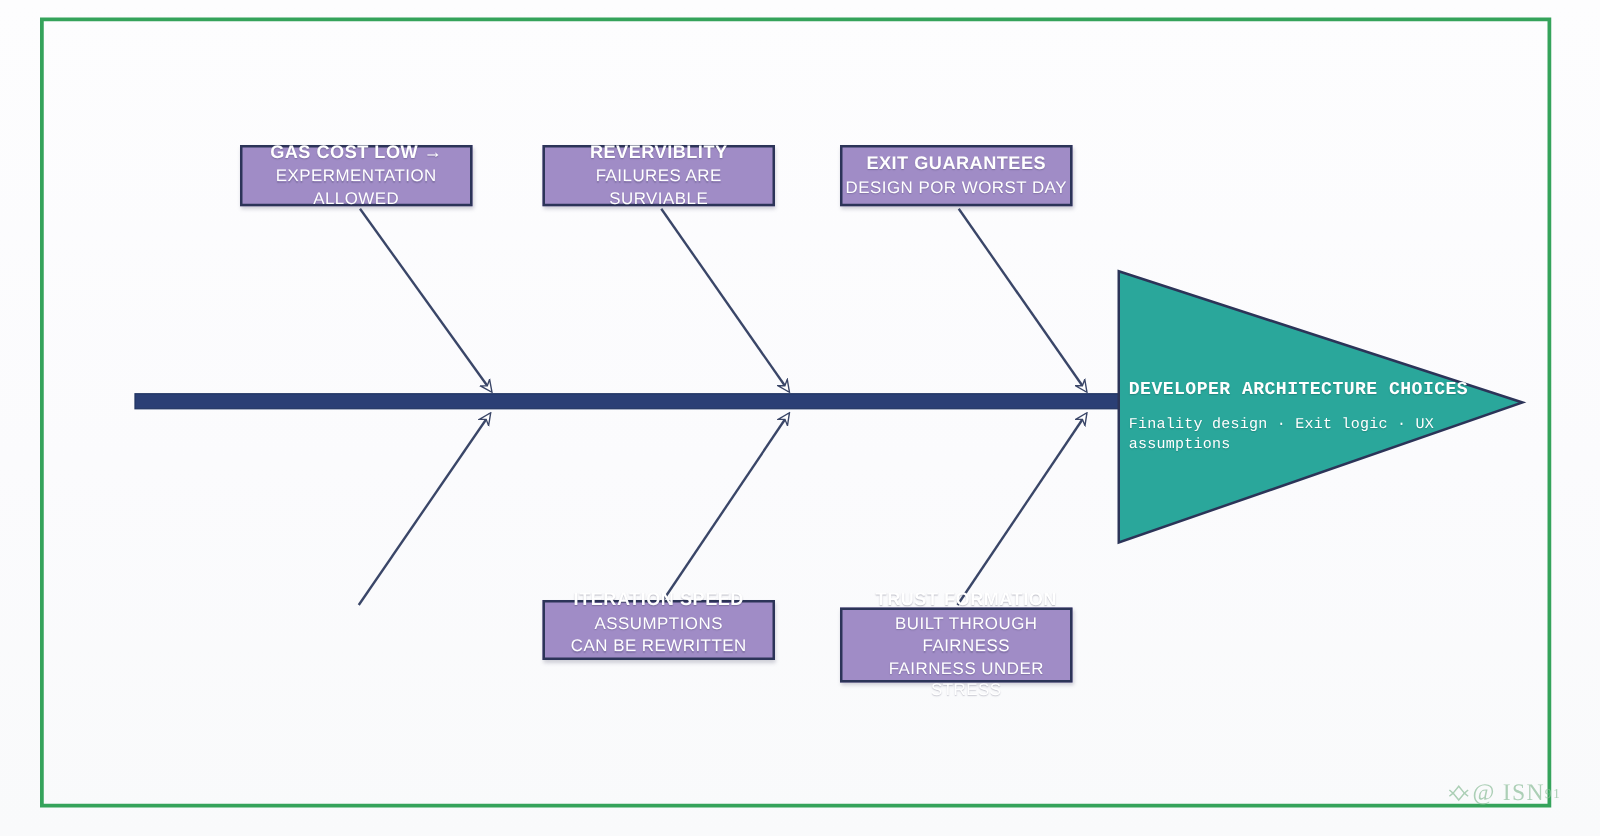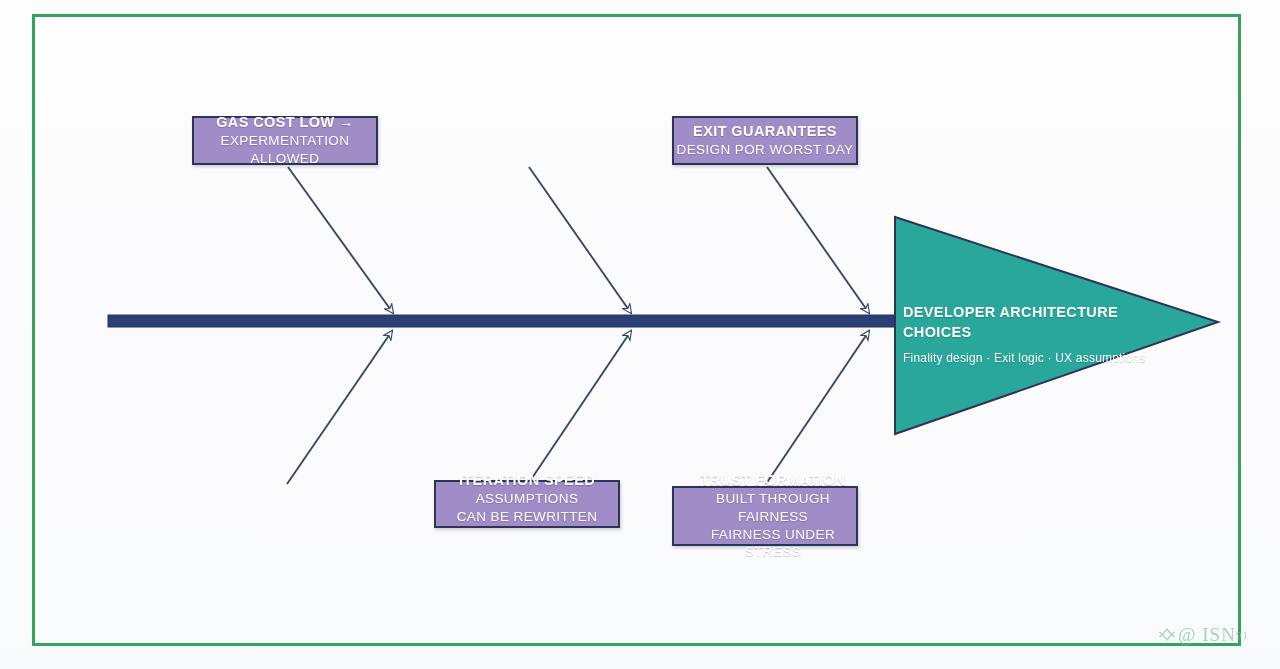--- a/index.html
+++ b/index.html
@@ -59,20 +59,21 @@
     line-height: 1.32;
     text-shadow: 0 1px 1px rgba(40, 40, 70, 0.25);
   }
   #head-label {
     position: absolute;
     left: 903px;
     top: 303px;
     width: 280px;
     color: #ffffff;
     pointer-events: none;
+    font-family: Liberation Mono, monospace;
   }
   #head-title {
     font-size: 14.5px;
     font-weight: bold;
     letter-spacing: 0.35px;
     line-height: 1.35;
     text-shadow: 0 1px 1px rgba(20, 70, 70, 0.35);
   }
   #head-sub {
     font-size: 12px;
@@ -131,20 +132,24 @@
   <div id="head-label">
     <div id="head-title">DEVELOPER ARCHITECTURE CHOICES</div>
     <div id="head-sub">Finality design · Exit logic · UX assumptions</div>
   </div>
 
   <div class="cause-box" style="left:192px; top:116px; width:186px; height:49px;">
     <div class="cause-title">GAS COST LOW →</div>
     <div class="cause-line">EXPERMENTATION ALLOWED</div>
   </div>
 
+  <div class="cause-box" style="left:434px; top:116px; width:186px; height:49px;">
+    <div class="cause-title">REVERVIBLITY</div>
+    <div class="cause-line">FAILURES ARE SURVIABLE</div>
+  </div>
 
   <div class="cause-box" style="left:672px; top:116px; width:186px; height:49px;align-items:center;">
     <div class="cause-title">EXIT GUARANTEES</div>
     <div class="cause-line">DESIGN POR WORST DAY</div>
   </div>
 
 
   <div class="cause-box" style="left:434px; top:480px; width:186px; height:48px;justify-content:flex-end;">
     <div class="cause-title">ITERATION SPEED</div>
     <div class="cause-line">ASSUMPTIONS</div>

